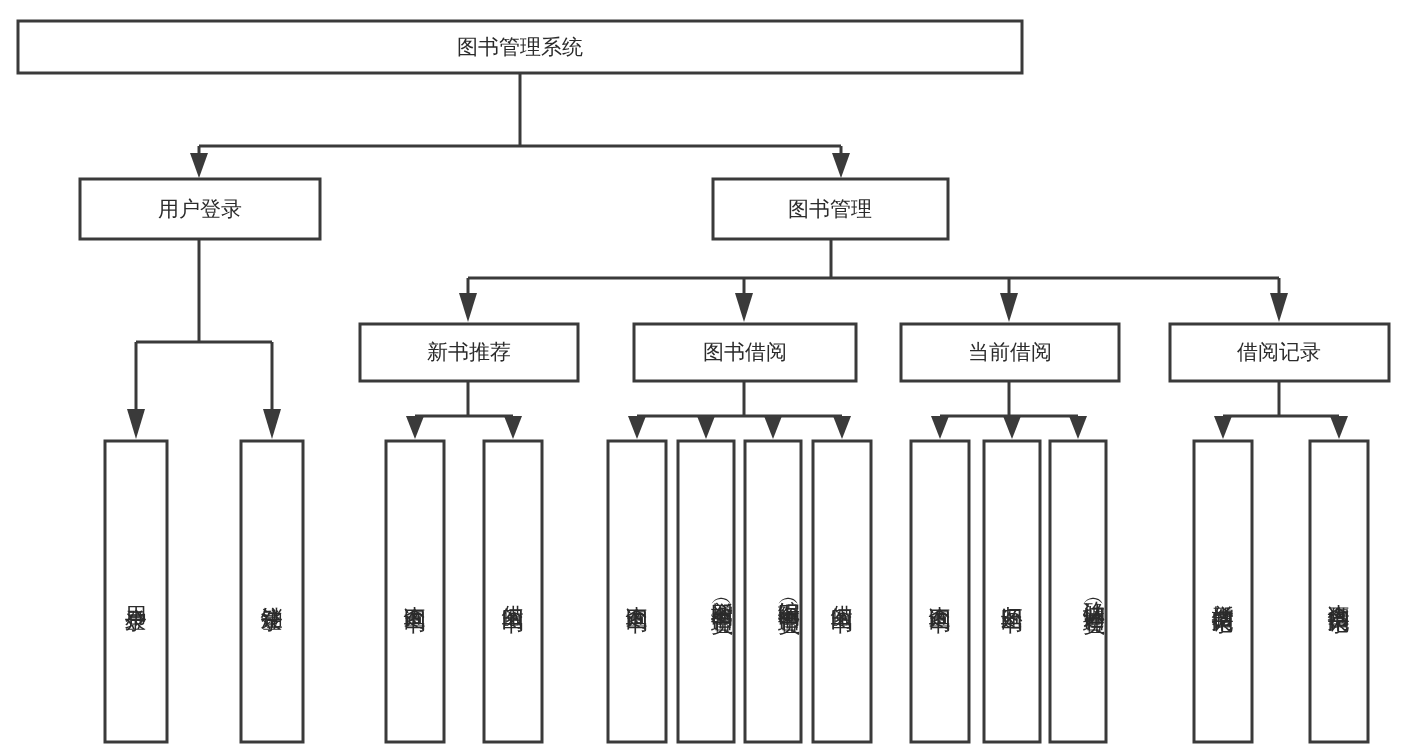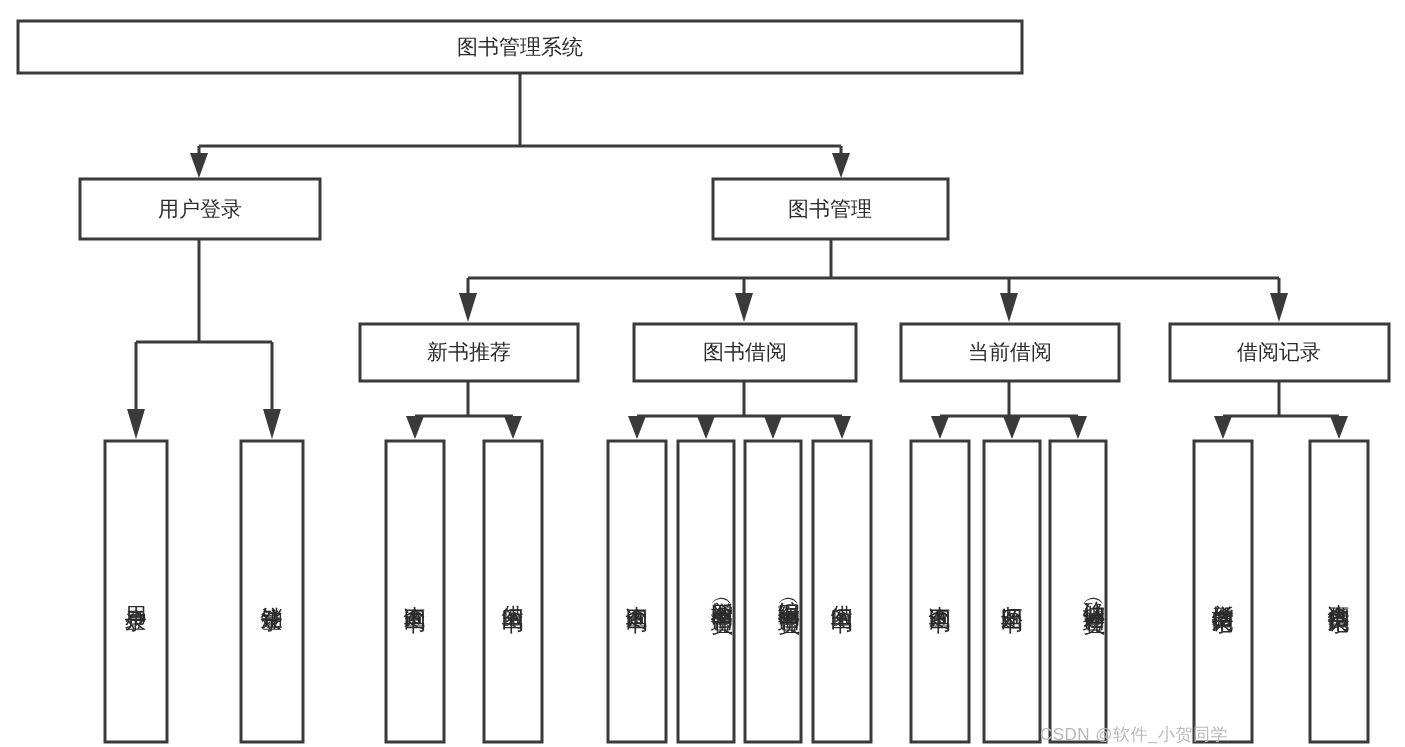--- a/index.html
+++ b/index.html
@@ -200,14 +200,13 @@
   <div class="node-label-v" style="left:608px; top:434px; width:58px; height:301px; display:flex; align-items:center; justify-content:center;">查询图书</div>
   <div class="node-label-v" style="left:678px; top:440px; width:56px; height:290px; display:flex; align-items:flex-start; justify-content:center;">新增图书（管理员）</div>
   <div class="node-label-v" style="left:745px; top:440px; width:56px; height:290px; display:flex; align-items:flex-start; justify-content:center;">编辑图书（管理员）</div>
   <div class="node-label-v" style="left:813px; top:434px; width:58px; height:301px; display:flex; align-items:center; justify-content:center;">借阅图书</div>
   <div class="node-label-v" style="left:911px; top:434px; width:58px; height:301px; display:flex; align-items:center; justify-content:center;">查询图书</div>
   <div class="node-label-v" style="left:984px; top:434px; width:56px; height:301px; display:flex; align-items:center; justify-content:center;">归还图书</div>
   <div class="node-label-v" style="left:1050px; top:440px; width:56px; height:290px; display:flex; align-items:flex-start; justify-content:center;">确认归还（管理员）</div>
   <div class="node-label-v" style="left:1194px; top:434px; width:58px; height:301px; display:flex; align-items:center; justify-content:center;">新增借阅记录</div>
   <div class="node-label-v" style="left:1310px; top:434px; width:58px; height:301px; display:flex; align-items:center; justify-content:center;">查询借阅记录</div>
 
-  <div class="watermark">CSDN @软件_小贺同学</div>
 </div>
 
 </body></html>

